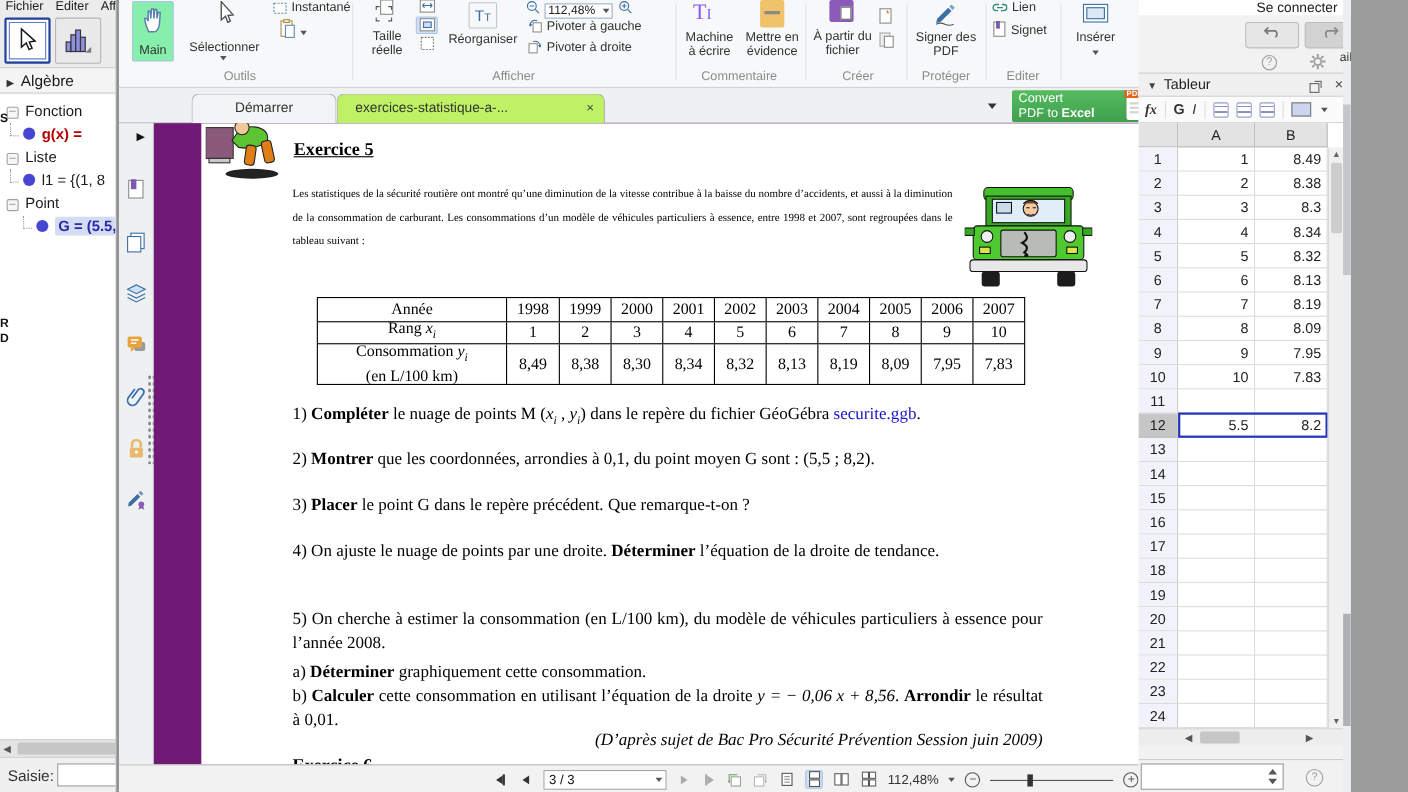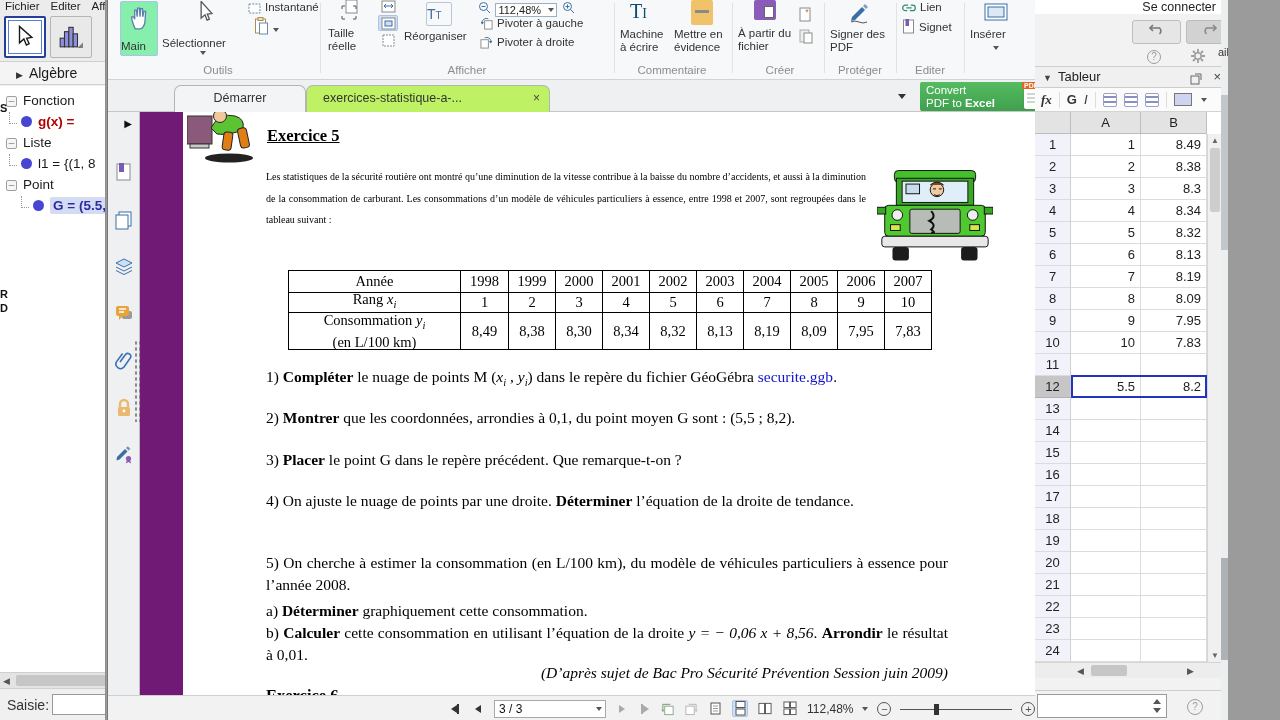--- a/index.html
+++ b/index.html
@@ -8,21 +8,21 @@
   #app{position:relative;width:1280px;height:720px;background:#9b9b9b;overflow:hidden;}
   .abs{position:absolute;}
 
   
   .ggl{position:absolute;left:0;top:0;width:106px;height:720px;background:#f2f2f2;overflow:hidden;border-right:1px solid #8f8f8f;}
   .ggl-menu{position:absolute;left:0;top:0;width:106px;height:13px;background:#ececec;font-size:11.5px;color:#222;white-space:nowrap;overflow:hidden;padding-left:5px;}
   .ggl-menu span{margin-right:11px;}
   .ggl-tools{position:absolute;left:0;top:13px;width:106px;height:48px;background:#ececec;}
   .gg-tool{position:absolute;top:3px;width:42px;height:42px;background:#e9e9e9;border:1px solid #b5b5b5;border-radius:2px;padding:0;}
   .gg-tool.sel{background:#fff;border:2px solid #20409a;box-shadow:inset 0 0 0 2px #fff, inset 0 0 0 3px #5d7fd0;}
-  .ggl-algheader{position:absolute;left:0;top:61px;width:106px;height:24px;background:#f4f4f4;border-top:1px solid #d0d0d0;border-bottom:1px solid #d0d0d0;font-size:14px;color:#1a1a1a;line-height:23px;padding-left:16px;}
+  .ggl-algheader{position:absolute;left:0;top:61px;width:106px;height:24px;background:#f4f4f4;border-top:1px solid #d0d0d0;border-bottom:1px solid #d0d0d0;font-size:14px;color:#1a1a1a;line-height:23px;padding-left:6px;}
   .ggl-algheader .tri{font-size:9px;color:#333;margin-right:6px;}
   .ggl-tree{position:absolute;left:0;top:86px;width:106px;height:586px;background:#fff;font-size:13.5px;color:#1a1a1a;}
   .tr-row{position:absolute;left:0;width:140px;height:21px;line-height:21px;white-space:nowrap;}
   .minus-box{display:inline-block;width:11px;height:11px;border:1px solid #a0a0a0;border-radius:2px;background:#f6f6f6;color:#888;font-size:10px;line-height:8px;text-align:center;vertical-align:1px;margin:0 6px 0 6px;}
   .tree-dot{display:inline-block;width:11px;height:11px;border-radius:50%;background:#4646d2;vertical-align:-1px;margin:0 6px 0 4px;}
   .tree-elbow{display:inline-block;width:8px;height:12px;border-left:1px dotted #999;border-bottom:1px dotted #999;vertical-align:2px;margin-left:9px;}
   .fn-red{color:#b30000;font-weight:bold;}
   .pt-sel{background:#d4dcf3;font-weight:bold;color:#2a2aa4;padding:1px 3px;border-radius:2px;}
   .ggl-hscroll{position:absolute;left:0;top:672px;width:106px;height:16px;background:#e4e4e4;border-top:1px solid #cfcfcf;}
   .ggl-hscroll .larr{position:absolute;left:3px;top:3px;color:#555;font-size:9px;}
@@ -30,21 +30,21 @@
   .ggl-input{position:absolute;left:0;top:688px;width:106px;height:32px;background:#f0f0f0;border-top:1px solid #cfcfcf;font-size:14px;color:#333;}
   .ggl-input label{position:absolute;left:7px;top:8px;}
   .ggl-input input{position:absolute;left:52px;top:5px;width:60px;height:21px;border:1px solid #999;background:#fff;}
   .edge-frag{position:absolute;left:0;width:9px;overflow:hidden;font-size:11px;font-weight:bold;color:#111;z-index:5;}
 
   
   .pdf{position:absolute;left:107px;top:0;width:980px;height:720px;background:#9b9b9b;border-left:1px solid #777;}
   .ribbon{position:absolute;left:0;top:0;width:980px;height:80px;background:#f7f8f9;border-bottom:1px solid #d3d3d3;overflow:hidden;}
   .rb-sep{position:absolute;top:3px;height:70px;border-left:1px solid #e2e2e2;}
   .rb-label{position:absolute;top:64px;font-size:11.5px;color:#8c8c8c;text-align:center;}
-  .rb-big{position:absolute;text-align:left;font-size:11.5px;color:#333;border-radius:2px;}
+  .rb-big{position:absolute;text-align:center;font-size:11.5px;color:#333;border-radius:2px;}
   .rb-big .cap{position:absolute;left:0;right:0;line-height:13px;}
   .rb-big.hl{background:#86efac;border:1px solid #a9c4e6;}
   .rb-caret{display:inline-block;width:0;height:0;border-left:3.5px solid transparent;border-right:3.5px solid transparent;border-top:4px solid #555;}
   .rb-small{position:absolute;font-size:11.5px;color:#333;white-space:nowrap;}
   .rb-small .ic{vertical-align:-3px;margin-right:4px;}
   .zoombox{display:inline-block;width:62px;height:14px;border:1px solid #9ab0c9;background:#fff;font-size:11px;line-height:13px;padding:0 2px;color:#222;}
   .fit-ic{position:absolute;left:0;width:20px;height:16px;text-align:center;border-radius:2px;border:1px solid transparent;}
   .fit-ic.hl{background:#cfe0f4;border-color:#a9c4e6;}
   .chev-up{position:absolute;width:8px;height:8px;border-left:2px solid #888;border-top:2px solid #888;transform:rotate(45deg);}
 
@@ -298,21 +298,21 @@
                 <rect x="1" y="4" width="8" height="9" fill="#fff" stroke="#8a8a8a"></rect>
                 <path d="M5 2 a5 5 0 0 1 7 5" fill="none" stroke="#3a6ea5"></path>
                 <path d="M13 5 l-1.2 3 -2.2-2.4 z" fill="#3a6ea5"></path>
               </svg></span><span>Pivoter à droite</span>
         </div>
       </div>
       <span class="rb-label" style="left:214px;width:290px;">Afficher</span>
       <span class="rb-sep" style="left:506px;"></span>
 
       <div class="rb-big" style="left:512px;top:0;width:50px;height:56px;">
-        <span style="position:absolute;left:10px;top:0;font-family:'Liberation Serif',serif;font-size:20px;color:#0c4a6e;">T<span style="font-size:14px;">I</span></span>
+        <span style="position:absolute;left:10px;top:0;font-family:'Liberation Serif',serif;font-size:20px;color:#8b5cf6;">T<span style="font-size:14px;">I</span></span>
         <span class="cap" style="top:28px;">Machine à écrire</span>
       </div>
       <div class="rb-big" style="left:566px;top:0;width:56px;height:56px;">
         <span style="position:absolute;left:17px;top:0;width:22px;height:25px;background:#f0c36a;border-radius:2px;">
             <i style="position:absolute;left:4px;top:10px;width:14px;height:3px;background:#8a8a8a;"></i>
           </span>
         <span class="cap" style="top:28px;">Mettre en évidence</span>
       </div>
       <span class="rb-label" style="left:508px;width:112px;">Commentaire</span>
       <span class="rb-sep" style="left:624px;"></span>

